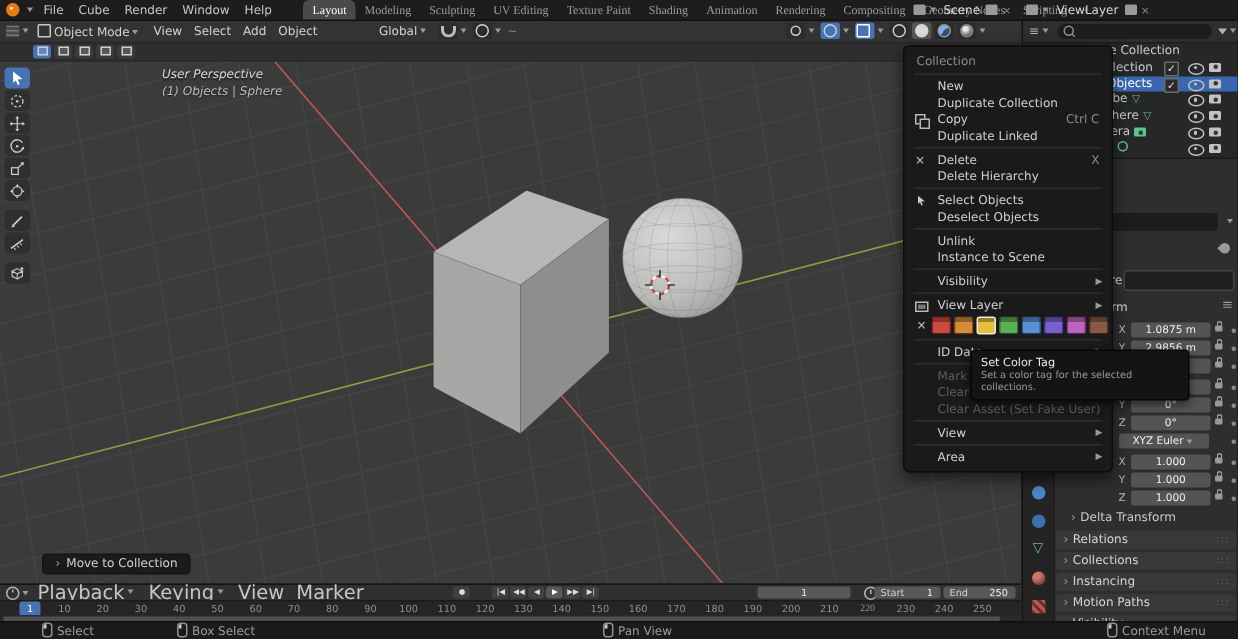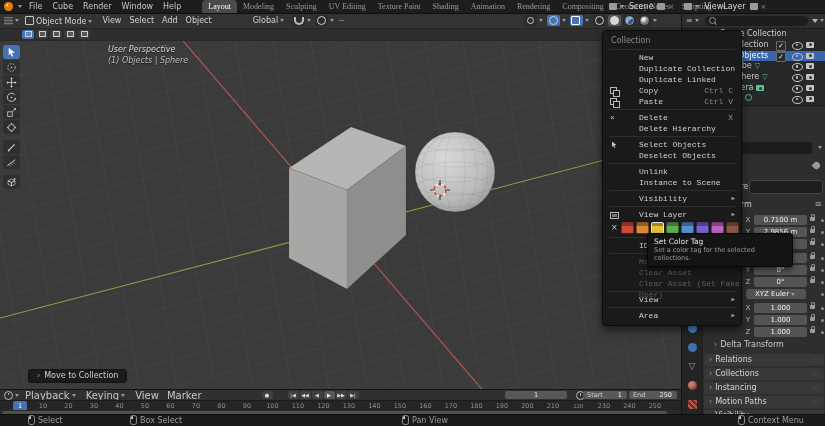--- a/index.html
+++ b/index.html
@@ -96,21 +96,21 @@
   .grip{position:absolute;right:4px;top:0;color:#737373;font-size:6px;line-height:12px;letter-spacing:1px;}
   .p-search{position:absolute;left:4px;width:106px;height:12px;top:0;background:#1d1d1d;border-radius:3px;display:flex;align-items:center;}
   .pin{position:absolute;right:6px;width:7px;height:7px;background:#9a9a9a;border-radius:50% 50% 50% 0;transform:rotate(45deg);}
   .p-namefield{position:absolute;left:47px;right:3px;height:12px;background:#1f1f1f;border:1px solid #444;border-radius:3px;}
   .p-crumb{position:absolute;left:18px;line-height:13px;color:#cfcfcf;}
   .p-hdr{position:absolute;left:10px;line-height:13px;color:#d8d8d8;}
   .hamb{position:absolute;right:4px;color:#9a9a9a;line-height:13px;font-size:9px;}
   
   #timeline{left:0;top:389px;width:681px;height:25px;background:#303030;border-top:1px solid #141414;}
   #tl-header{position:absolute;left:0;top:0;width:100%;height:10px;display:flex;align-items:center;}
-  .tl-menu{padding:0 4px;color:#c6c6c6;font-size:10px;}
+  .tl-menu{padding:0 4px;color:#c6c6c6;font-size:13px;}
   .clockic{display:inline-block;width:7px;height:7px;border:1px solid #b5b5b5;border-radius:50%;margin-left:4px;position:relative;}
   .clockic:after{content:"";position:absolute;left:3px;top:1px;width:1px;height:2.5px;background:#b5b5b5;}
   .tbtn{width:11px;height:8px;border-radius:2px;background:#404040;color:#dedede;font-size:5px;line-height:8px;text-align:center;margin-left:1px;}
   .tbtn.play{background:#585858;color:#fff;}
   .tl-field{position:absolute;height:8px;top:1px;background:#585858;border-radius:2px;color:#f0f0f0;font-size:6.5px;line-height:8px;text-align:center;}
   .tl-field .fl{float:left;margin-left:4px;color:#cfcfcf;}
   .tl-field .fv{float:right;margin-right:5px;}
   #tl-ruler{position:absolute;left:0;top:10px;width:100%;height:10px;background:#252525;border-top:1px solid #1b1b1b;}
   .tick{position:absolute;top:1px;transform:translateX(-50%);color:#8f8f8f;font-size:6.5px;}
   #cf-badge{position:absolute;top:0px;width:14px;height:10px;background:#4772b3;border-radius:2px;color:#fff;font-size:6.5px;line-height:10px;text-align:center;transform:translateX(-7px);}
@@ -118,21 +118,21 @@
   #tl-scroll .handle{position:absolute;left:2px;right:14px;top:1px;height:3px;border-radius:2px;background:#4f4f4f;}
   
   #statusbar{left:0;top:414px;width:825px;height:12px;background:#1b1b1b;border-top:1px solid #0e0e0e;color:#9c9c9c;z-index:30;}
   .hint{position:absolute;top:0;height:12px;line-height:12px;}
   .mouse{display:inline-block;width:5px;height:8px;border:1px solid #8f8f8f;border-radius:2.5px;margin-right:3px;vertical-align:-2px;position:relative;}
   .mouse:after{content:"";position:absolute;left:0;top:0;width:2px;height:3px;background:#c9c9c9;border-radius:2px 0 0 0;}
   #version{position:absolute;right:6px;top:15px;line-height:12px;color:#8a8a8a;font-style:italic;}
   
   #ctx-menu{left:602px;top:30px;width:138px;background:#1a1a1a;border:1px solid #0c0c0c;border-radius:4px;box-shadow:0 4px 10px rgba(0,0,0,.55);z-index:150;padding:3px 0 4px 0;}
   .m-title{height:13px;line-height:13px;padding-left:8px;color:#8b8b8b;}
-  .m-item{position:relative;height:11px;line-height:11px;padding-left:36px;color:#d0d0d0;font-family:Liberation Mono, monospace;}
+  .m-item{position:relative;height:11px;line-height:11px;padding-left:22px;color:#d0d0d0;}
   .m-item.disabled{color:#5d5d5d;}
   .m-item .sc{position:absolute;right:8px;color:#8b8b8b;}
   .m-item .sub{position:absolute;right:6px;color:#9a9a9a;font-size:6px;}
   .m-icon{position:absolute;left:7px;top:2px;width:8px;height:8px;}
   .mi-copy:before{content:"";position:absolute;left:0;top:0;width:5px;height:5px;border:1px solid #b9b9b9;}
   .mi-copy:after{content:"";position:absolute;left:2.5px;top:2.5px;width:5px;height:5px;border:1px solid #b9b9b9;background:#1a1a1a;}
   .mi-x{color:#c9c9c9;font-size:8px;line-height:8px;}
   .mi-layers:before{content:"";position:absolute;left:0;top:1px;width:7px;height:5px;border:1px solid #b9b9b9;}
   .mi-layers:after{content:"";position:absolute;left:2px;top:3px;width:5px;height:3px;background:#777;}
   .m-sep{height:1px;background:#2e2e2e;margin:2px 6px;}
@@ -526,21 +526,21 @@
     <div class="p-row" style="top:74px;height:14px">
       <span class="p-crumb">Sphere</span>
       <span class="p-namefield"></span>
     </div>
     <div class="p-row" style="top:92px;height:14px">
       <span class="p-hdr">Transform</span>
       <span class="hamb">≡</span>
     </div>
     <div class="p-row" style="top:108px">
       <span class="p-ax">X</span>
-      <span class="p-field">0.7100 m</span>
+      <span class="p-field">1.0875 m</span>
       <span class="i-lock"></span>
         <span class="p-dot"></span>
     </div>
     <div class="p-row" style="top:120px">
       <span class="p-ax">Y</span>
       <span class="p-field">2.9856 m</span>
       <span class="i-lock"></span>
         <span class="p-dot"></span>
     </div>
     <div class="p-row" style="top:132px">
@@ -661,36 +661,35 @@
       <span class="tick" style="left: 654.95px;">250</span>
     </div>
   <div id="tl-scroll">
       <div class="handle"></div>
     </div>
 </div>
 
 <div id="statusbar" class="abs">
   <div id="hints">
       <span class="hint" style="left: 28px;"><span class="mouse"></span><span>Select</span></span>
-      <span class="hint" style="left: 130px;"><span class="mouse"></span><span>Box Select</span></span>
+      <span class="hint" style="left: 118px;"><span class="mouse"></span><span>Box Select</span></span>
       <span class="hint" style="left: 402px;"><span class="mouse"></span><span>Pan View</span></span>
       <span class="hint" style="left: 738px;"><span class="mouse"></span><span>Context Menu</span></span>
     </div>
   <span id="version">3.0.1</span>
 </div>
 
 <div id="ctx-menu" class="abs">
   <div class="m-title">Collection</div>
   <div class="m-sep"></div>
   <div id="ctx-items">
       <div class="m-item"><span>New</span></div>
       <div class="m-item"><span>Duplicate Collection</span></div>
+      <div class="m-item"><span class="m-icon mi-copy"></span><span>Copy</span><span class="sc">Ctrl C</span></div>
       <div class="m-item"><span>Duplicate Linked</span></div>
-      <div class="m-item"><span class="m-icon mi-copy"></span><span>Copy</span><span class="sc">Ctrl C</span></div>
-      <div class="m-item"><span class="m-icon mi-copy"></span><span>Paste</span><span class="sc">Ctrl V</span></div>
       <div class="m-sep"></div>
       <div class="m-item"><span class="m-icon mi-x">×</span><span>Delete</span><span class="sc">X</span></div>
       <div class="m-item"><span>Delete Hierarchy</span></div>
       <div class="m-sep"></div>
       <div class="m-item"><span class="m-icon"><svg width="8" height="8" style="color:#c9c9c9">
             <use href="#sym-select-box"></use>
           </svg></span><span>Select Objects</span></div>
       <div class="m-item"><span>Deselect Objects</span></div>
       <div class="m-sep"></div>
       <div class="m-item"><span>Unlink</span></div>

